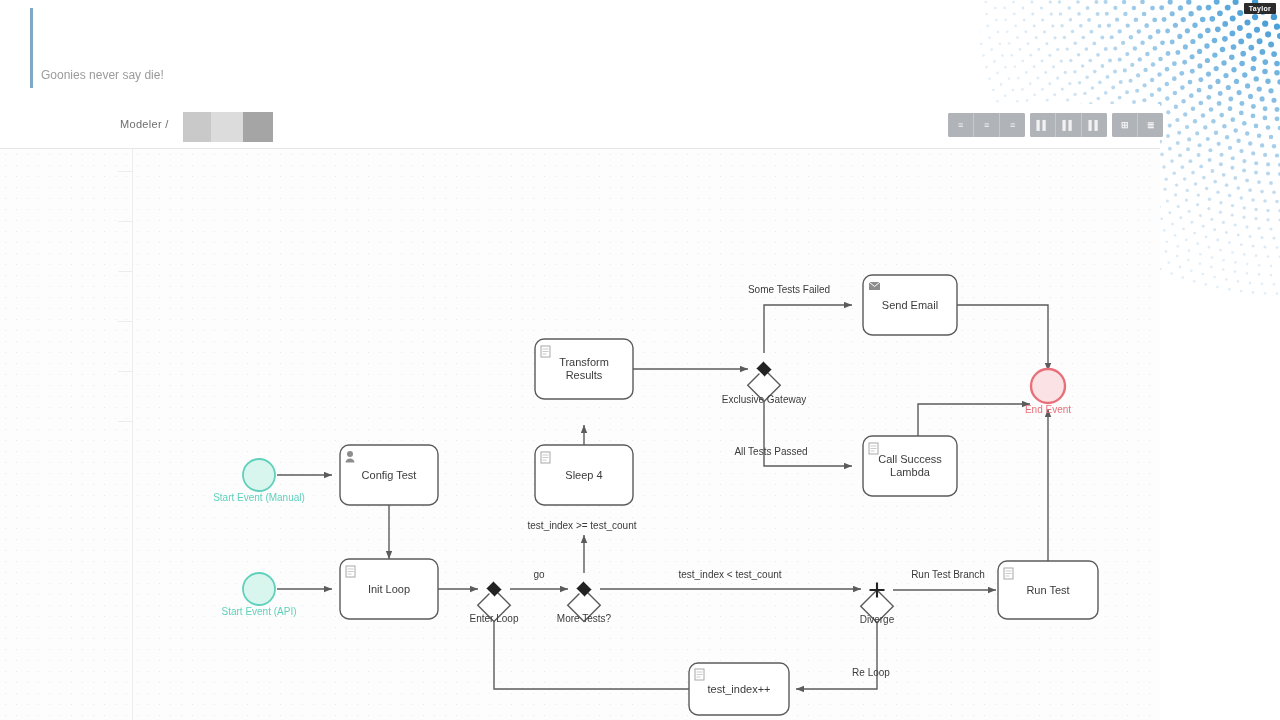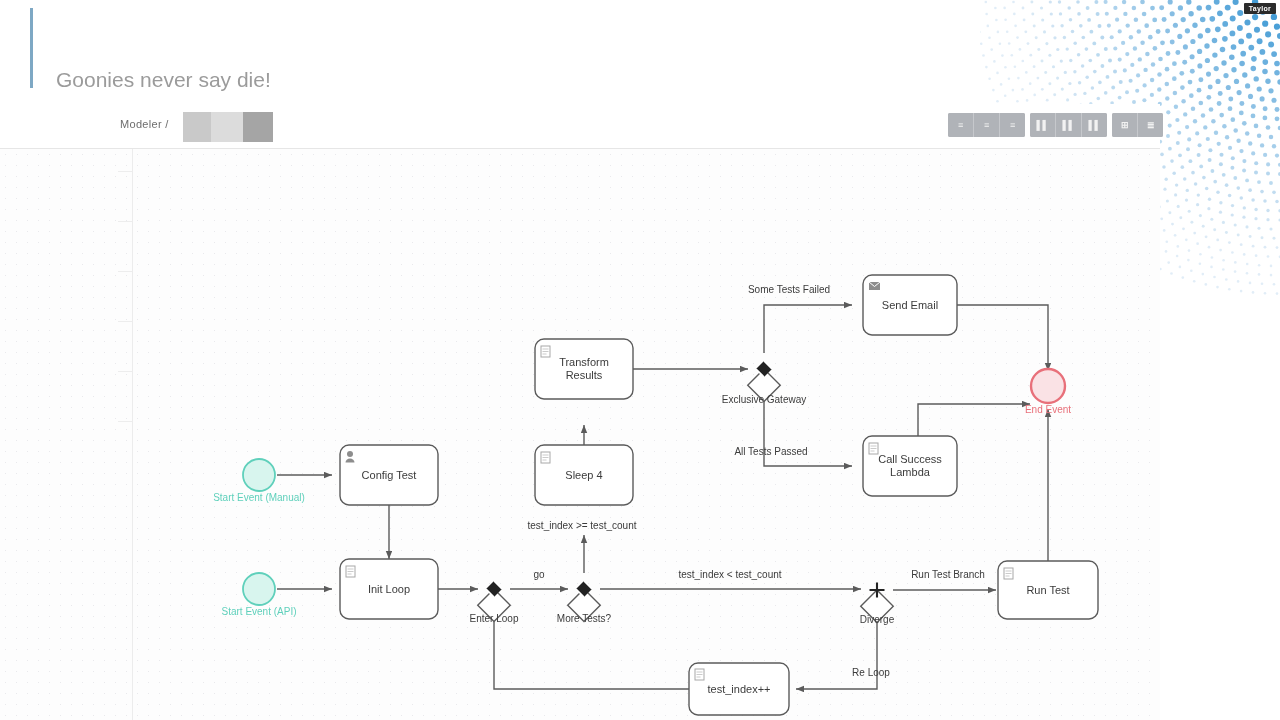--- a/index.html
+++ b/index.html
@@ -19,22 +19,22 @@
   #accent-bar{
     position:absolute;left:30px;top:8px;width:3px;height:80px;
     background:#7ea8c4;
   }
   #page-title{
     position:absolute;left:44px;top:12px;
     font-size:44px;font-weight:bold;color:#4a4a4a;letter-spacing:-1px;
     line-height:1;
   }
   #page-subtitle{
-    position:absolute;left:56px;top:68px;
-    font-size:21px;color:#9b9b9b;font-weight:400;
+    position:absolute;left:41px;top:68px;
+    font-size:12px;color:#9b9b9b;font-weight:400;
   }
   
   #app{
     position:absolute;left:0;top:104px;width:1160px;height:616px;
     background:#ffffff;
   }
   #appbar{position:absolute;left:0;top:0;width:1160px;height:44px;background:#fff;}
   #breadcrumb{
     position:absolute;left:120px;top:118px;
     font-size:11px;color:#6d6d6d;letter-spacing:.3px;

